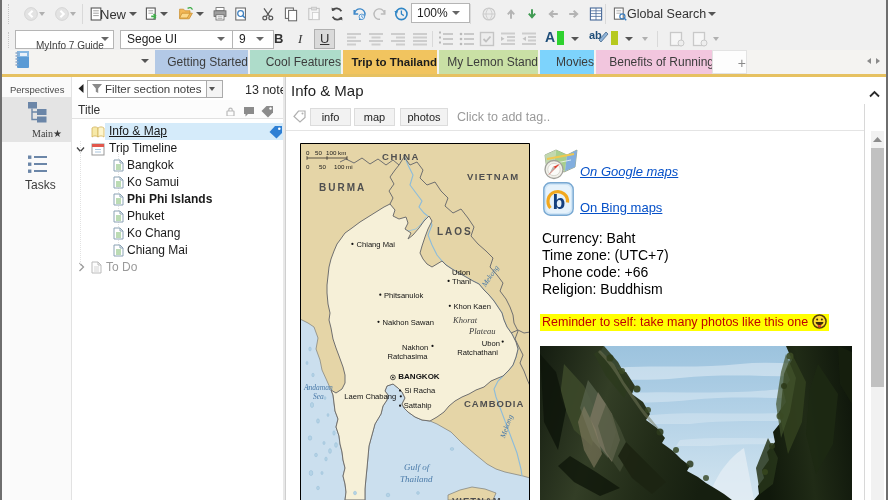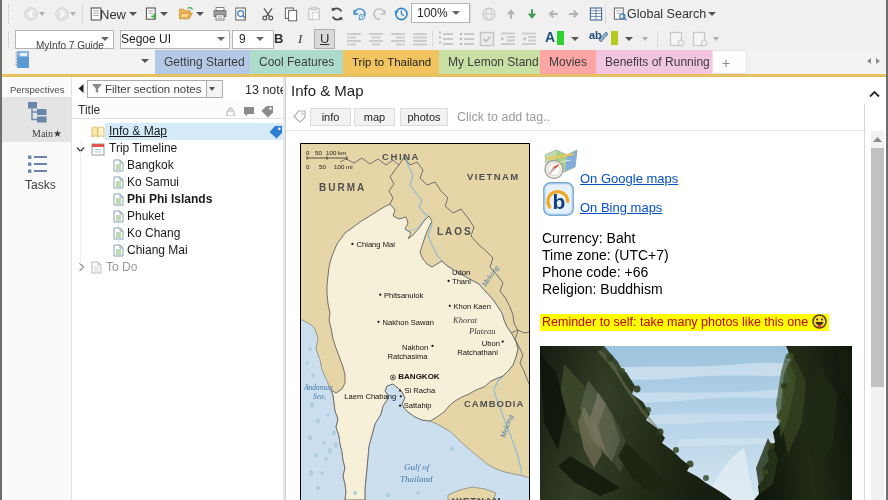--- a/index.html
+++ b/index.html
@@ -15,21 +15,21 @@
 .grip{position:absolute;width:3px;border-left:1px dotted #c5c5c5;}
 .sep{position:absolute;width:1px;background:#d9d9d9;}
 .ticon{position:absolute;top:4px;width:20px;height:20px;}
 .ticon2{position:absolute;top:30px;width:18px;height:18px;}
 .caret{position:absolute;width:0;height:0;border-left:4px solid transparent;border-right:4px solid transparent;border-top:4px solid #555;}
 .caret.dis{border-top-color:#b0b0b0;border-left-width:3.5px;border-right-width:3.5px;}
 .tlabel{position:absolute;font-size:13px;color:#333;}
 .combo{position:absolute;background:#fff;border:1px solid #b5b5b5;font-size:12px;color:#222;}
 .combobtn{position:absolute;width:0;height:0;border-left:4px solid transparent;border-right:4px solid transparent;border-top:4px solid #666;}
 
-.tab{position:absolute;top:50px;height:24px;line-height:24px;text-align:left;font-size:12px;color:#3c3c3c;padding-left:9px;}
+.tab{position:absolute;top:50px;height:24px;line-height:24px;text-align:right;font-size:12px;color:#3c3c3c;}
 
 #sidebar{left:2px;top:77px;width:69px;height:423px;background:#fafafa;border-right:1px solid #e2e2e2;}
 #tree{left:72px;top:77px;width:211px;height:423px;background:#fff;}
 #splitter{left:283px;top:77px;width:2px;height:423px;background:#e8e8e8;border-right:1px solid #cfcfcf;}
 #content{left:286px;top:77px;width:579px;height:423px;background:#fff;}
 #rightzone{left:865px;top:77px;width:21px;height:423px;background:#fff;}
 #winL{left:0;top:0;width:2px;height:500px;background:#6e6e6e;}
 #winR{left:886px;top:0;width:2px;height:500px;background:#6e6e6e;}
 .treerow{position:absolute;height:17px;line-height:17px;font-size:12px;color:#1a1a1a;white-space:nowrap;}
 
@@ -203,21 +203,21 @@
       <path d="M15.3 15.3l2.5 2.5" stroke="#3a7ebf" stroke-width="1.8"></path>
     </g>
   </svg>
 <div class="tlabel" style="left:627px;top:7px;font-size:12.5px;">Global Search</div>
 <div class="caret" style="left:708px;top:12px;"></div>
 
 <div class="abs" id="tb2"></div>
 <div class="grip" style="left:8px;top:32px;height:16px;"></div>
 <div class="combo" style="left:15px;top:30px;width:97px;height:17px;"></div>
 <div class="combobtn" style="left:101px;top:37px;"></div>
-<div class="combo" style="left:120px;top:30px;width:108px;height:17px;line-height:17px;">Segoe UI</div>
+<div class="combo" style="left:120px;top:30px;width:108px;height:17px;line-height:17px;padding-left:6px;">Segoe UI</div>
 <div class="combobtn" style="left:217px;top:37px;"></div>
 <div class="combo" style="left:232px;top:30px;width:34px;height:17px;line-height:17px;padding-left:6px;">9</div>
 <div class="combobtn" style="left:256px;top:37px;"></div>
 <div class="abs" style="left:274px;top:31px;font-size:13px;font-weight:bold;color:#333;">B</div>
 <div class="abs" style="left:298px;top:31px;font-size:13px;font-style:italic;font-family:'Liberation Serif',serif;color:#333;">I</div>
 <div class="abs" style="left:314px;top:29px;width:19px;height:18px;background:#dadada;border:1px solid #b0b0b0;"></div>
 <div class="abs" style="left:320px;top:31px;font-size:13px;text-decoration:underline;color:#333;">U</div>
 
 <svg class="ticon2" style="left:345px;" viewBox="0 0 18 18">
     <path d="M2 4h14M2 7.5h9M2 11h14M2 14.5h9" stroke="#cdcdcd" stroke-width="2"></path>
@@ -283,23 +283,23 @@
 <svg class="abs" style="left:14px;top:50px;width:16px;height:19px;" viewBox="0 0 16 19">
     <rect x="3" y="1" width="12" height="17" rx="1" fill="#5b9bd5"></rect>
     <rect x="3" y="1" width="12" height="6" fill="#85b7e2"></rect>
     <rect x="6" y="3" width="7" height="3" fill="#e8f1fa"></rect>
     <path d="M1.5 3h3M1.5 6h3M1.5 9h3M1.5 12h3M1.5 15h3" stroke="#8aa8c8" stroke-width="1.4"></path>
   </svg>
 <div class="abs" style="left:36px;top:40px;font-size:10px;color:#3f3f3f;">MyInfo 7 Guide</div>
 <div class="caret" style="left:141px;top:59px;"></div>
 <div class="tab" style="left:155px;width:93px;background:#b3c9e6;">Getting Started</div>
 <div class="tab" style="left:250px;width:91px;background:#aedcca;">Cool Features</div>
-<div class="tab" style="left:343px;width:94px;background:#f1c45f;color:#1c1c1c;font-weight:normal;font-size:11.5px;">Trip to Thailand</div>
+<div class="tab" style="left:343px;width:94px;background:#f1c45f;color:#1c1c1c;font-weight:bold;font-size:11.5px;">Trip to Thailand</div>
 <div class="tab" style="left:439px;width:99px;background:#c9e0a5;">My Lemon Stand</div>
-<div class="tab" style="left:540px;width:54px;background:#fca5a5;">Movies</div>
+<div class="tab" style="left:540px;width:54px;background:#7dd3fc;">Movies</div>
 <div class="tab" style="left:596px;width:118px;background:#f2c6de;">Benefits of Running</div>
 <div class="tab" style="left:712px;width:35px;background:#fdfdfd;border:1px solid #e3e3e3;box-sizing:border-box;color:#8a8a8a;font-size:14px;">+</div>
 <div class="abs" style="left:867px;top:58px;width:0;height:0;border-top:3.5px solid transparent;border-bottom:3.5px solid transparent;border-right:4.5px solid #8a8a8a;"></div>
 <div class="abs" style="left:876px;top:58px;width:0;height:0;border-top:3.5px solid transparent;border-bottom:3.5px solid transparent;border-left:4.5px solid #8a8a8a;"></div>
 
 <div class="abs" id="sidebar"></div>
 <div class="abs" style="left:10px;top:84px;font-size:9.5px;color:#4a4a4a;">Perspectives</div>
 <div class="abs" style="left:2px;top:97px;width:69px;height:45px;background:#e4e4e4;"></div>
 <svg class="abs" style="left:27px;top:101px;width:21px;height:22px;" viewBox="0 0 21 22">
     <rect x="1" y="1" width="9" height="6.5" fill="#6b86a8"></rect>
@@ -547,21 +547,21 @@
 <path d="M24,9 L34,4 L32,21 L22,25 Z" fill="#82aede"></path>
 <path d="M2,9 L13,4 L11,20 L4,25 Z" fill="#c2d8ae"></path>
 <path d="M4,13 L31,8" stroke="#f0c850" stroke-width="2" fill="none"></path>
 <path d="M8,18 L28,14" stroke="#fff" stroke-width="1" fill="none" opacity="0.7"></path>
 <circle cx="11" cy="23.5" r="9" fill="#f2f1ea" stroke="#a0a09a" stroke-width="1.3"></circle>
 <circle cx="11" cy="23.5" r="6.2" fill="#fbfbf8" stroke="#cccac2" stroke-width="0.7"></circle>
 <path d="M16.2,18.3 L12.6,22.2 L9.8,21 Z" fill="#df3a28"></path>
 <path d="M5.8,28.7 L9.4,24.8 L12.6,22.2 L9.8,21 Z" fill="#b4b6b2" fill-rule="evenodd"></path>
 <path d="M16.2,18.3 L5.8,28.7" stroke="#d84030" stroke-width="0.6"></path>
 </svg>
-<div class="abs link" style="left:580px;top:171px;">On Google maps</div>
+<div class="abs link" style="left:580px;top:164px;font-style:italic;">On Google maps</div>
 <svg class="abs" id="bicon" style="left:543px;top:182px;width:31px;height:34px;" viewBox="0 0 31 34">
 <rect x="0.8" y="0.8" width="29.4" height="32.4" rx="6.5" fill="#cfe5f6" stroke="#78a8d2" stroke-width="1.4"></rect>
 <rect x="3" y="3" width="25" height="28" rx="5" fill="#e6f2fb"></rect>
 <path d="M7.5,26 A9.8,9.8 0 1 1 24.5,20.5" fill="none" stroke="#f2a81e" stroke-width="3.2"></path>
 <text x="9.5" y="26.5" font-family="Liberation Sans,sans-serif" font-weight="bold" font-size="21" fill="#15407e">b</text>
 </svg>
 <div class="abs link" style="left:580px;top:200px;">On Bing maps</div>
 <div class="abs" style="left:542px;top:230px;font-size:14px;color:#000;line-height:17px;">Currency: Baht<br>Time zone: (UTC+7)<br>Phone code: +66<br>Religion: Buddhism</div>
 <div class="abs" style="left:540px;top:314px;font-size:12.5px;color:#c00000;background:#ffff00;padding:0 2px;height:17px;line-height:17px;">Reminder to self: take many photos like this one <svg style="width:15px;height:15px;vertical-align:-3px;" viewBox="0 0 16 16">
       <circle cx="8" cy="8" r="7" fill="#ffdd30" stroke="#57400a" stroke-width="1.6"></circle>

